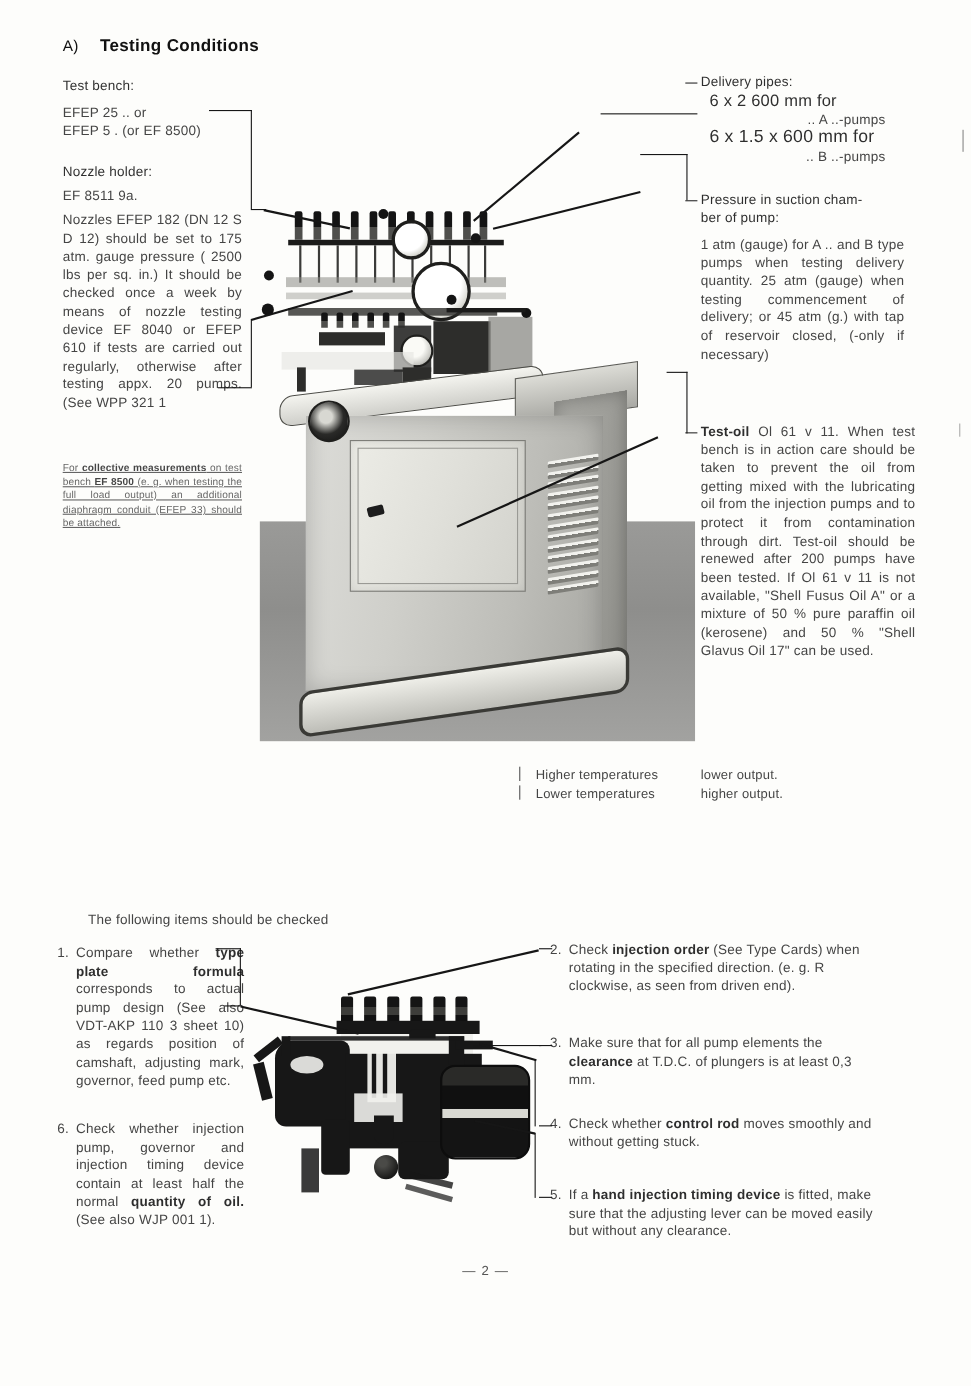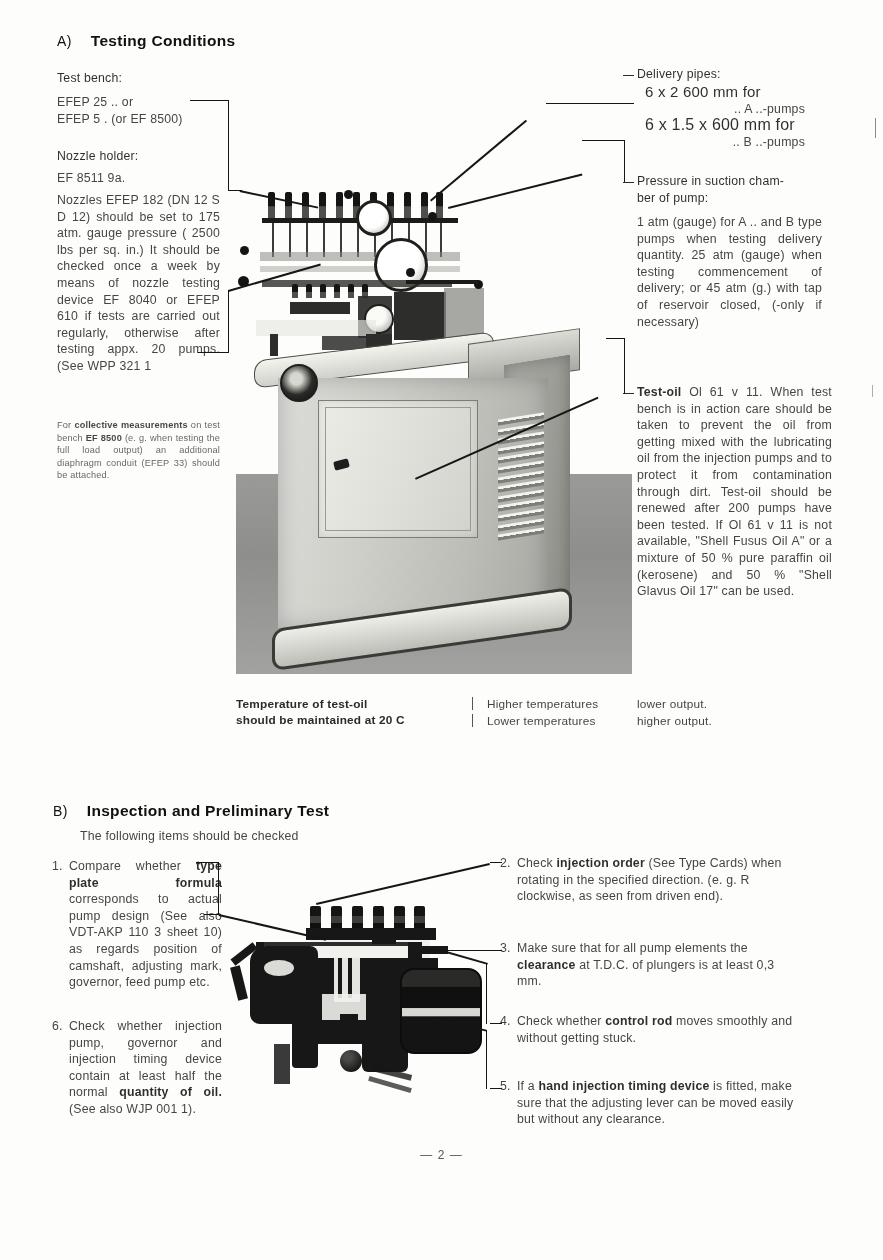--- a/index.html
+++ b/index.html
@@ -24,21 +24,21 @@
   
   .t  { position: absolute; font-size: 12.3px; line-height: 16.6px; color: #2b2b2b; letter-spacing: .2px; }
   .b  { font-weight: normal; color: #111; }
   .just { text-align: justify; }
   .hd { font-weight: bold; font-size: 15.5px; letter-spacing: .3px; color: #111; }
   .sm { font-size: 9.2px; line-height: 12.6px; letter-spacing: .15px; color: #3a3a3a; }
   strong { font-weight: bold; color: #111; }
 
   
   .faded { opacity: .88; }
-  .faded2 { opacity: .78; }
+  .faded2 { opacity: .78; text-decoration: underline; }
 
   
   #sec-a-head { left: 57px; top: 33px; }
   #sec-a-head .letter { font-weight: normal; font-size: 14px; }
   #sec-b-head { left: 53px; top: 803px; }
   #sec-b-head .letter { font-weight: normal; font-size: 14px; }
   #sec-b-intro { left: 80px; top: 828px; font-size: 12.3px; }
 
   
   #lbl-test-bench { left: 57px; top: 70px; }
@@ -387,42 +387,31 @@
     <div class="lead-d" style="left:448px;top:207px;width:138px;transform:rotate(-14deg)"></div>
 
     <div class="lead-v" style="left:624px;top:338px;height:56px;"></div>
     <div class="lead-h" style="left:606px;top:338px;width:19px;"></div>
     <div class="lead-d" style="left:415px;top:478px;width:200px;transform:rotate(-24deg)"></div>
 
     <div class="lead-v" style="left:875px;top:118px;height:20px;opacity:.5"></div>
     <div class="lead-v" style="left:872px;top:385px;height:12px;opacity:.35"></div>
   </div>
 
-  <div class="t" id="temp-block">
-    <div id="temp-left">
-      <div>Temperature of test-oil</div>
-      <div>should be maintained at 20  C</div>
-    </div>
-  </div>
   <div id="temp-sep1"></div>
   <div id="temp-sep2"></div>
   <div class="t faded" id="temp-right">
     <div>lower output.</div>
     <div>higher output.</div>
   </div>
   <div class="t faded" id="temp-mid">
     <div>Higher temperatures</div>
     <div>Lower temperatures</div>
   </div>
 
-  <div class="t hd" id="sec-b-head">
-    <span class="letter">B)</span>
-    <span style="display:inline-block;width:10px"></span>
-    <span>Inspection and Preliminary Test</span>
-  </div>
   <div class="t faded" id="sec-b-intro">The following items should be checked</div>
 
   <div class="t just faded" id="b-item-1">
     <span class="b-num">1.</span>
     <span class="b-txt">
       <span>Compare whether </span><strong>type plate formula</strong><span> corresponds to actual pump design (See also VDT-AKP 110 3 sheet 10) as regards position of camshaft, adjusting mark, governor, feed pump etc.</span>
     </span>
   </div>
 
   <div class="t just faded" id="b-item-6">

